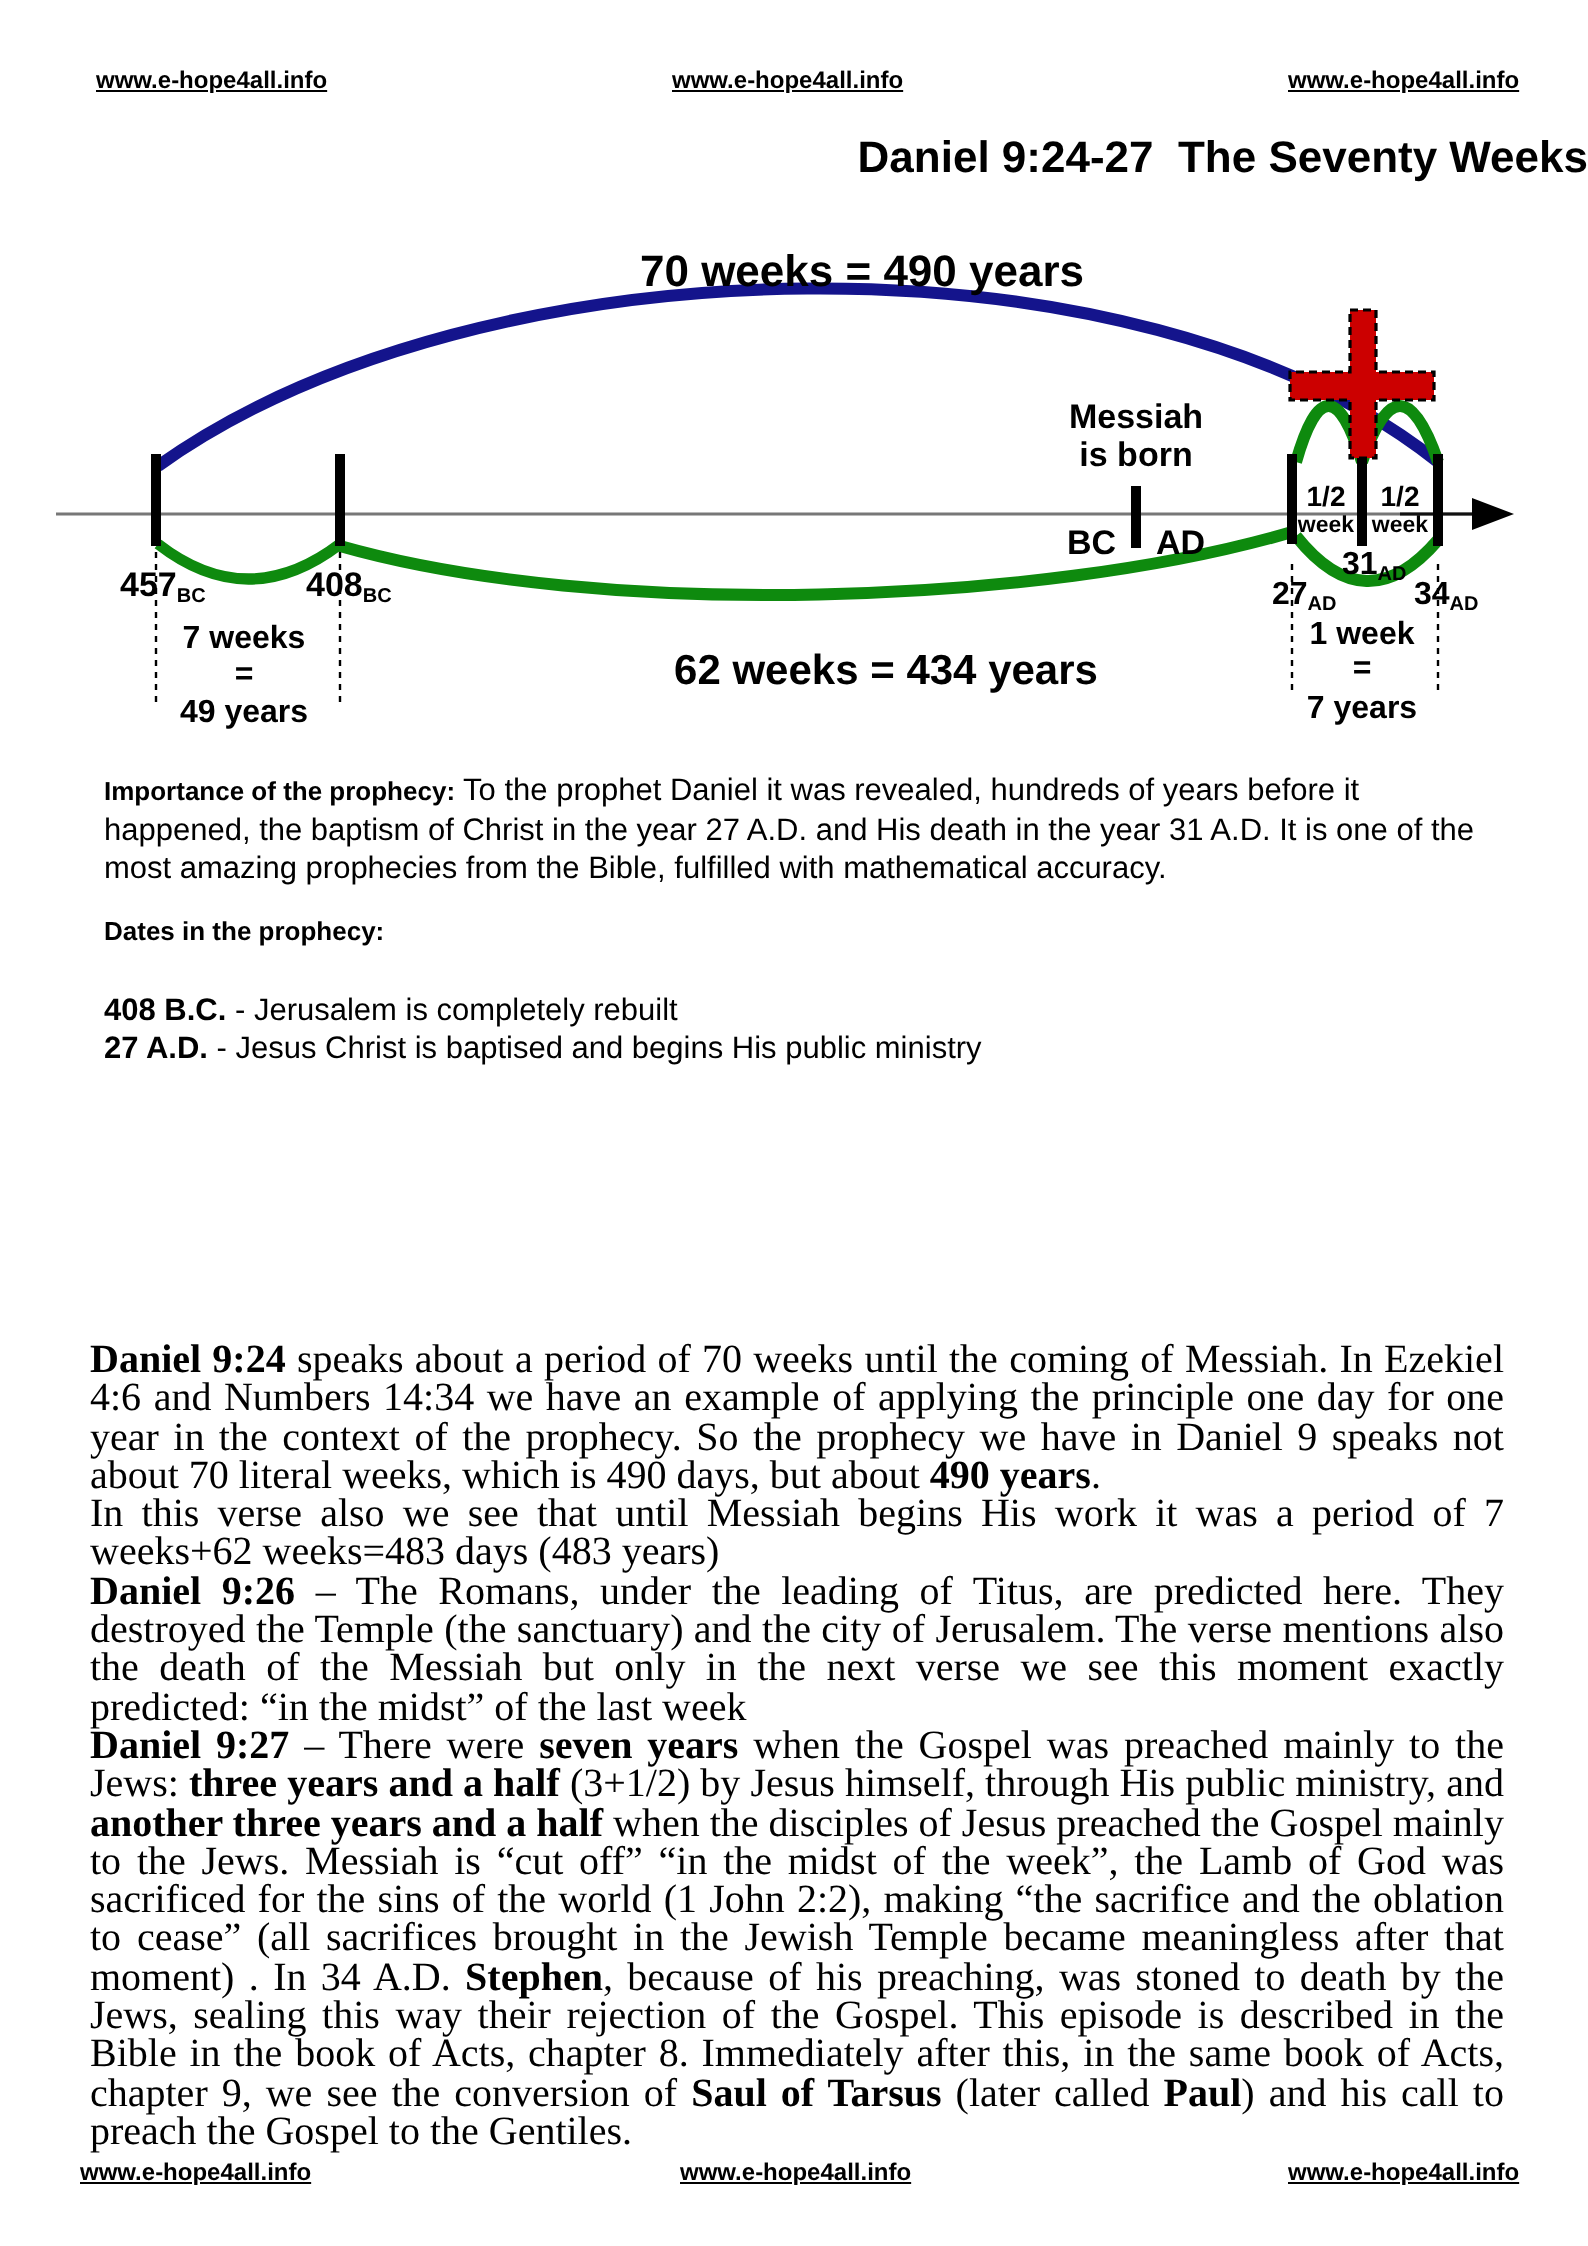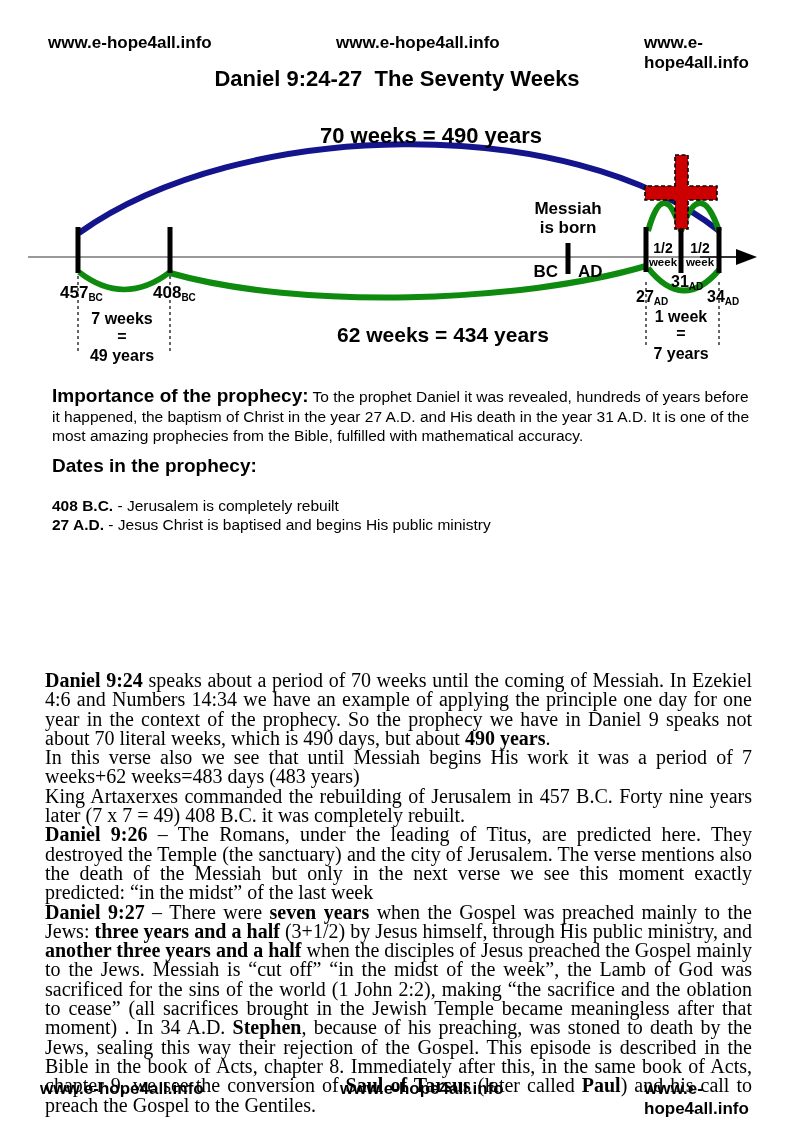--- a/index.html
+++ b/index.html
@@ -1,21 +1,21 @@
 <!DOCTYPE html>
 <html><head>
 <meta charset="utf-8">
 <style>
   html,body{margin:0;padding:0;background:#ffffff;}
   body{width:794px;height:1123px;position:relative;font-family:"Liberation Sans",sans-serif;color:#000;}
   .abs{position:absolute;}
-  .url{font-size:17px;font-weight:bold;letter-spacing:0;}
-  .title{left:0;top:66px;width:794px;text-align:center;font-size:22px;font-weight:bold;white-space:pre-wrap;}
+  .url{font-size:12px;font-weight:bold;letter-spacing:0;text-decoration:underline;}
+  .title{left:0;top:66px;width:794px;text-align:right;font-size:22px;font-weight:bold;white-space:pre-wrap;}
   .sans-block{left:52px;width:700px;font-size:15.5px;line-height:19.6px;}
-  .sans-head{font-size:19px;font-weight:bold;}
+  .sans-head{font-size:13px;font-weight:bold;}
   .b{font-weight:bold;}
   .commentary{left:45px;top:626px;width:707px;font-family:Liberation Serif, serif;
               font-size:20px;line-height:19.3px;text-align:justify;margin-top:45px;}
   .commentary p{margin:0;padding:0;}
   svg text{font-family:"Liberation Sans",sans-serif;font-weight:bold;fill:#000;}
   .sub{font-size:10px;}
   .tick{fill:#000;}
   .guide{stroke:#000;stroke-width:1.2;stroke-dasharray:3 3;fill:none;}
   .arc{fill:none;stroke-linecap:butt;}
   .cross{stroke:#000;stroke-width:1.6;stroke-dasharray:4 2.5;}
@@ -92,20 +92,19 @@
   <div class="sans-head" style="margin-bottom:20px">Dates in the prophecy:</div>
   <div>
       <div><span class="b">408 B.C.</span> - Jerusalem is completely rebuilt</div>
       <div><span class="b">27 A.D.</span> - Jesus Christ is baptised and begins His public ministry</div>
     </div>
 </div>
 
 <div class="abs commentary">
     <p><span class="b">Daniel 9:24</span><span> speaks about a period of 70 weeks until the coming of Messiah. In Ezekiel 4:6 and Numbers 14:34 we have an example of applying the principle one day for one year in the context of the prophecy. So the prophecy we have in Daniel 9 speaks not about 70 literal weeks, which is 490 days, but about </span><span class="b">490 years</span><span>.</span></p>
     <p><span>In this verse also we see that until Messiah begins His work it was a period of 7 weeks+62 weeks=483 days (483 years)</span></p>
-    <p><span>King Artaxerxes commanded the rebuilding of Jerusalem in 457 B.C. Forty nine years later  (7 x 7 = 49) 408 B.C. it was completely rebuilt.</span></p>
     <p><span class="b">Daniel 9:26</span><span> – The Romans, under the leading of Titus, are predicted here. They destroyed the Temple (the sanctuary) and the city of Jerusalem. The verse mentions also the death of the Messiah but only in the next verse we see this moment exactly predicted: “in the midst” of the last week</span></p>
     <p><span class="b">Daniel 9:27</span><span> – There were </span><span class="b">seven years</span><span> when the Gospel was preached mainly to the Jews: </span><span class="b">three years and a half</span><span> (3+1/2) by Jesus himself, through His public ministry, and </span><span class="b">another three years and a half</span><span> when the disciples of Jesus preached the Gospel mainly to the Jews. Messiah is “cut off” “in the midst of the week”, the Lamb of God was sacrificed for the sins of the world (1 John 2:2), making “the sacrifice and the oblation to cease” (all sacrifices brought in the Jewish Temple became meaningless after that moment) . In 34 A.D. </span><span class="b">Stephen</span><span>, because of his preaching, was stoned to death by the Jews, sealing this way their rejection of the Gospel. This episode is described in the Bible in the book of Acts, chapter 8. Immediately after this, in the same book of Acts, chapter 9, we see the conversion of </span><span class="b">Saul of Tarsus</span><span> (later called </span><span class="b">Paul</span><span>) and his call to preach the Gospel  to the Gentiles.</span></p>
   </div>
 
 <div class="abs url" style="left:40px;top:1079px">www.e-hope4all.info</div>
 <div class="abs url" style="left:340px;top:1079px">www.e-hope4all.info</div>
 <div class="abs url" style="left:644px;top:1079px">www.e-hope4all.info</div>
 
 </body></html>

